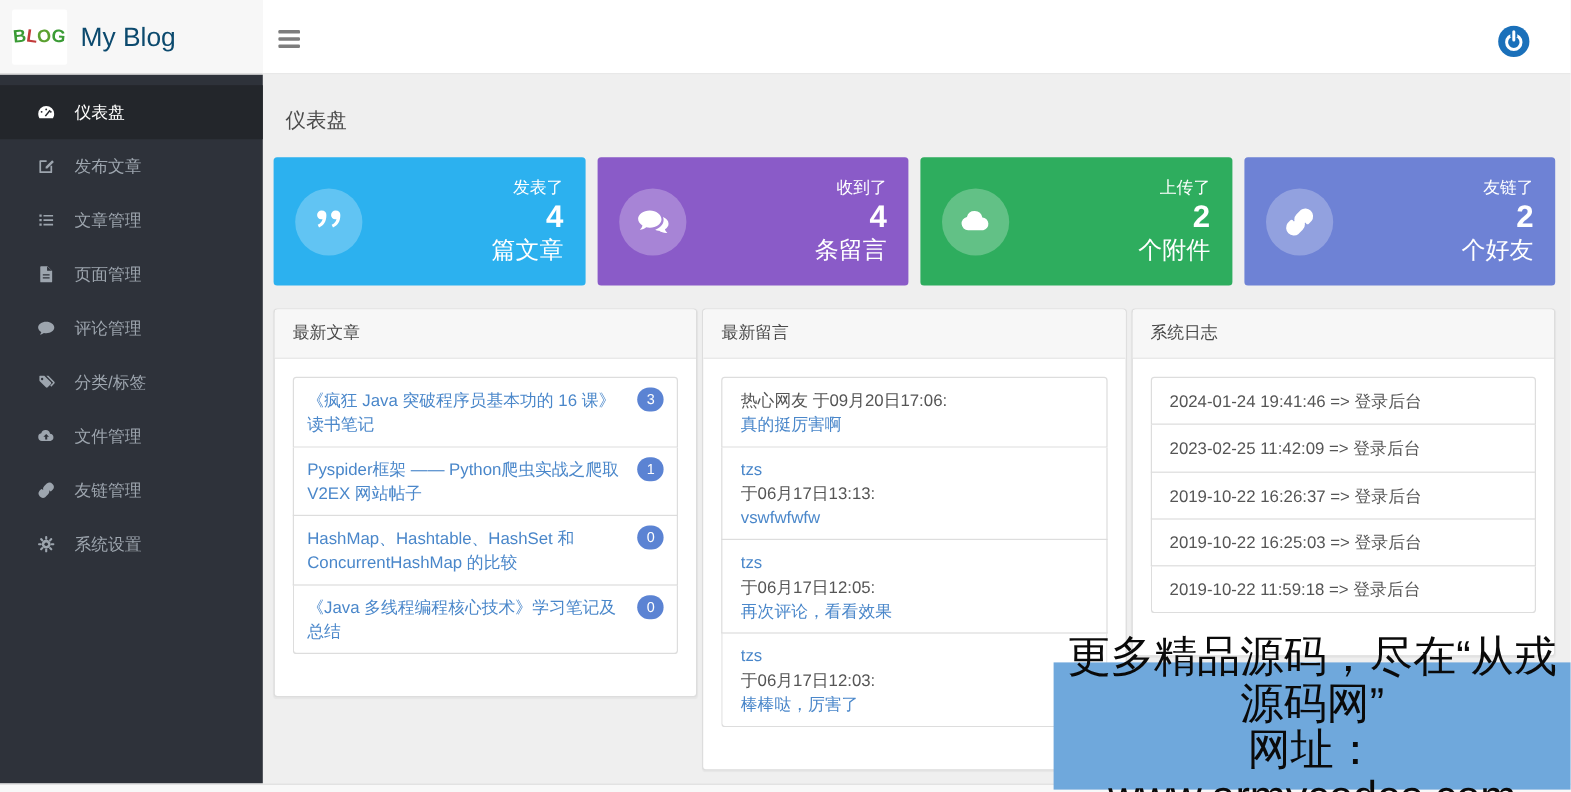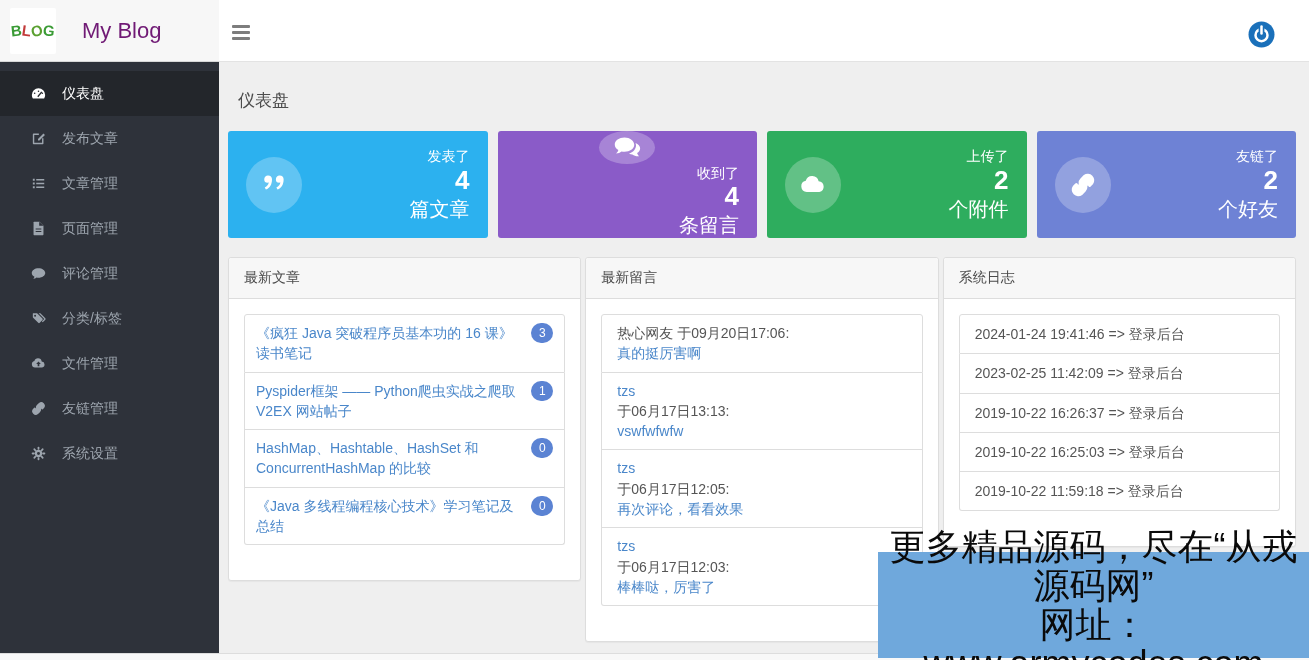--- a/index.html
+++ b/index.html
@@ -8,21 +8,21 @@
 
   
   .header { position:absolute; top:0; left:0; width:100%; height:62px; display:flex; z-index:5; }
   .brand { width:219px; height:62px; background:#f7f7f7; border-bottom:1px solid #d8d8d8;
            display:flex; align-items:center; padding:0 10px; }
   .logo { width:46px; height:46px; background:#fff; border-radius:2px; display:flex;
           align-items:center; justify-content:center; font-weight:bold; font-size:15px; overflow:hidden; }
   .logo span { display:inline-block; transform:rotate(-6deg); }
   .logo .l1{ color:#3a9b35; } .logo .l2{ color:#c23b3b; transform:rotate(8deg); }
   .logo .l3{ color:#5aa030; transform:rotate(-10deg);} .logo .l4{ color:#3a9b35; transform:rotate(6deg); }
-  .brand-title { margin-left:26px; font-size:22px; color:#701a75; }
+  .brand-title { margin-left:11px; font-size:22px; color:#0c4a6e; }
   .topbar { flex:1; background:#fff; border-bottom:1px solid #e3e3e3; position:relative; }
   .hamburger { position:absolute; left:13px; top:25px; width:18px; cursor:pointer; }
   .hamburger i { display:block; height:3px; background:#7d7d7d; margin-bottom:3px; border-radius:1px; }
   .power-btn { position:absolute; right:34px; top:21px; width:27px; height:27px; cursor:pointer; }
 
   
   .sidebar { position:absolute; top:62px; left:0; width:219px; height:591px; background:#2e323a; padding-top:9px; }
   .menu-item { height:45px; display:flex; align-items:center; padding-left:29px;
                color:#9da5ae; font-size:14px; cursor:pointer; }
   .menu-item.active { background:#23262b; color:#fff; }
@@ -218,21 +218,21 @@
               <path d="M10.4 7.3c0 4.2-1.6 6.9-4.9 8.3l-.9-1.7c1.9-.9 3-2.2 3.2-3.9-.3.1-.6.1-.9.1A2.7 2.7 0 0 1 4.2 7.3a2.9 2.9 0 0 1 3.1-2.9c1.9 0 3.1 1.2 3.1 2.9z"></path>
               <path d="M19.7 7.3c0 4.2-1.6 6.9-4.9 8.3l-.9-1.7c1.9-.9 3-2.2 3.2-3.9-.3.1-.6.1-.9.1a2.7 2.7 0 0 1-2.7-2.8 2.9 2.9 0 0 1 3.1-2.9c1.9 0 3.1 1.2 3.1 2.9z"></path>
             </svg>
         </div>
         <div class="card-meta">
           <div class="card-label">发表了</div>
           <div class="card-value">4</div>
           <div class="card-unit">篇文章</div>
         </div>
       </div>
-      <div class="stat-card" style="background: rgb(138, 91, 200); flex-direction: column; --card: #8a5bc8;">
+      <div class="stat-card" style="background: rgb(138, 91, 200); --card: #8a5bc8;">
         <div class="card-icon">
           <svg viewBox="0 0 24 24">
               <path d="M10 4.3C5.7 4.3 2.2 6.8 2.2 9.9c0 1.8 1.1 3.4 2.9 4.4-.2.9-.6 1.7-1.3 2.3l-.5.5c1.7-.1 3.2-.7 4.3-1.6.8.2 1.6.3 2.4.3 4.3 0 7.8-2.5 7.8-5.6S14.3 4.3 10 4.3z"></path>
               <path d="M16.3 17.9c1.2.9 2.8 1.4 4.5 1.4h.9l-.6-.6c-.5-.5-.9-1.2-1-1.9 1.5-.9 2.4-2.2 2.4-3.7 0-1.9-1.5-3.6-3.7-4.4.2.6.4 1.3.4 2 0 2.9-2.3 5.4-5.6 6.4.7.4 1.8.7 2.7.8z"></path>
             </svg>
         </div>
         <div class="card-meta">
           <div class="card-label">收到了</div>
           <div class="card-value">4</div>
           <div class="card-unit">条留言</div>

